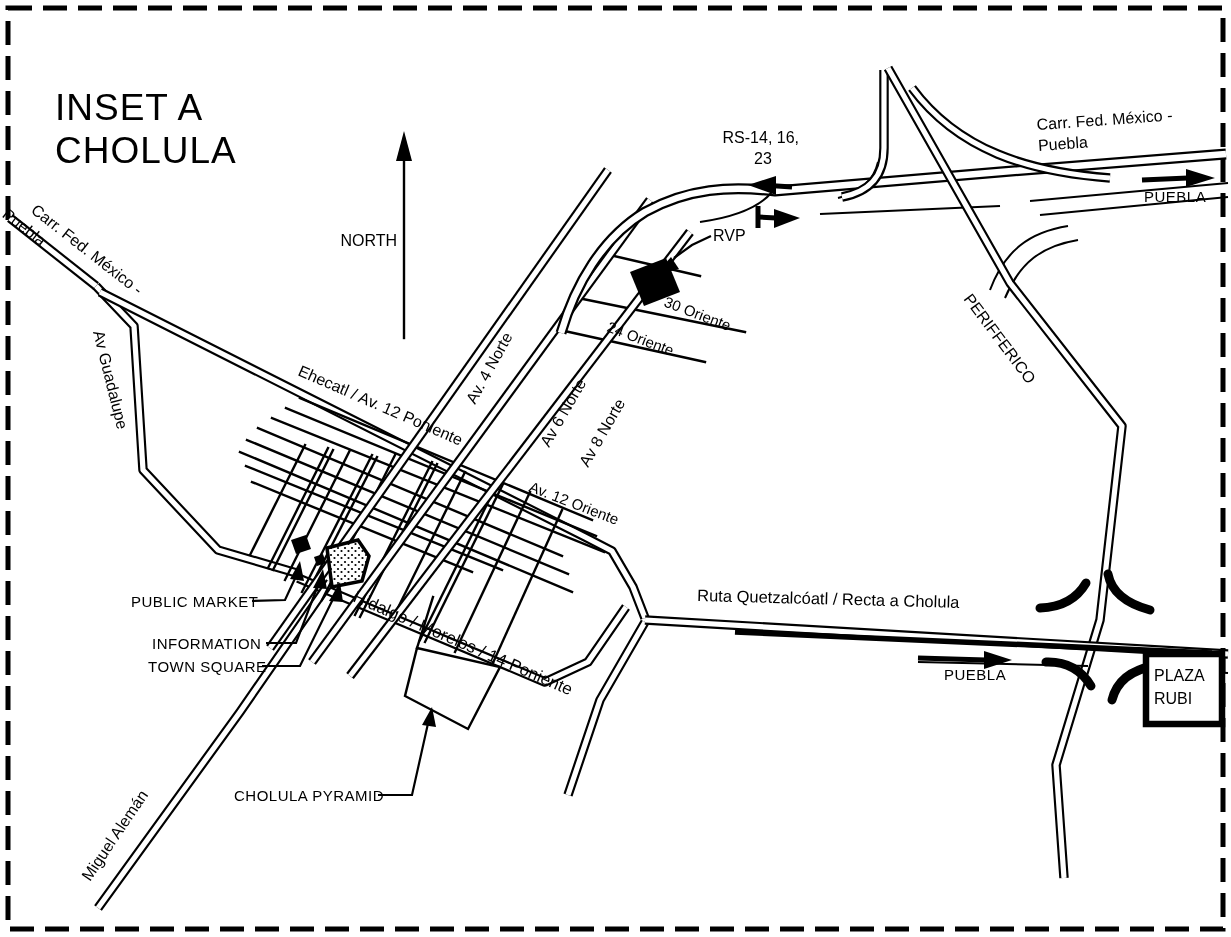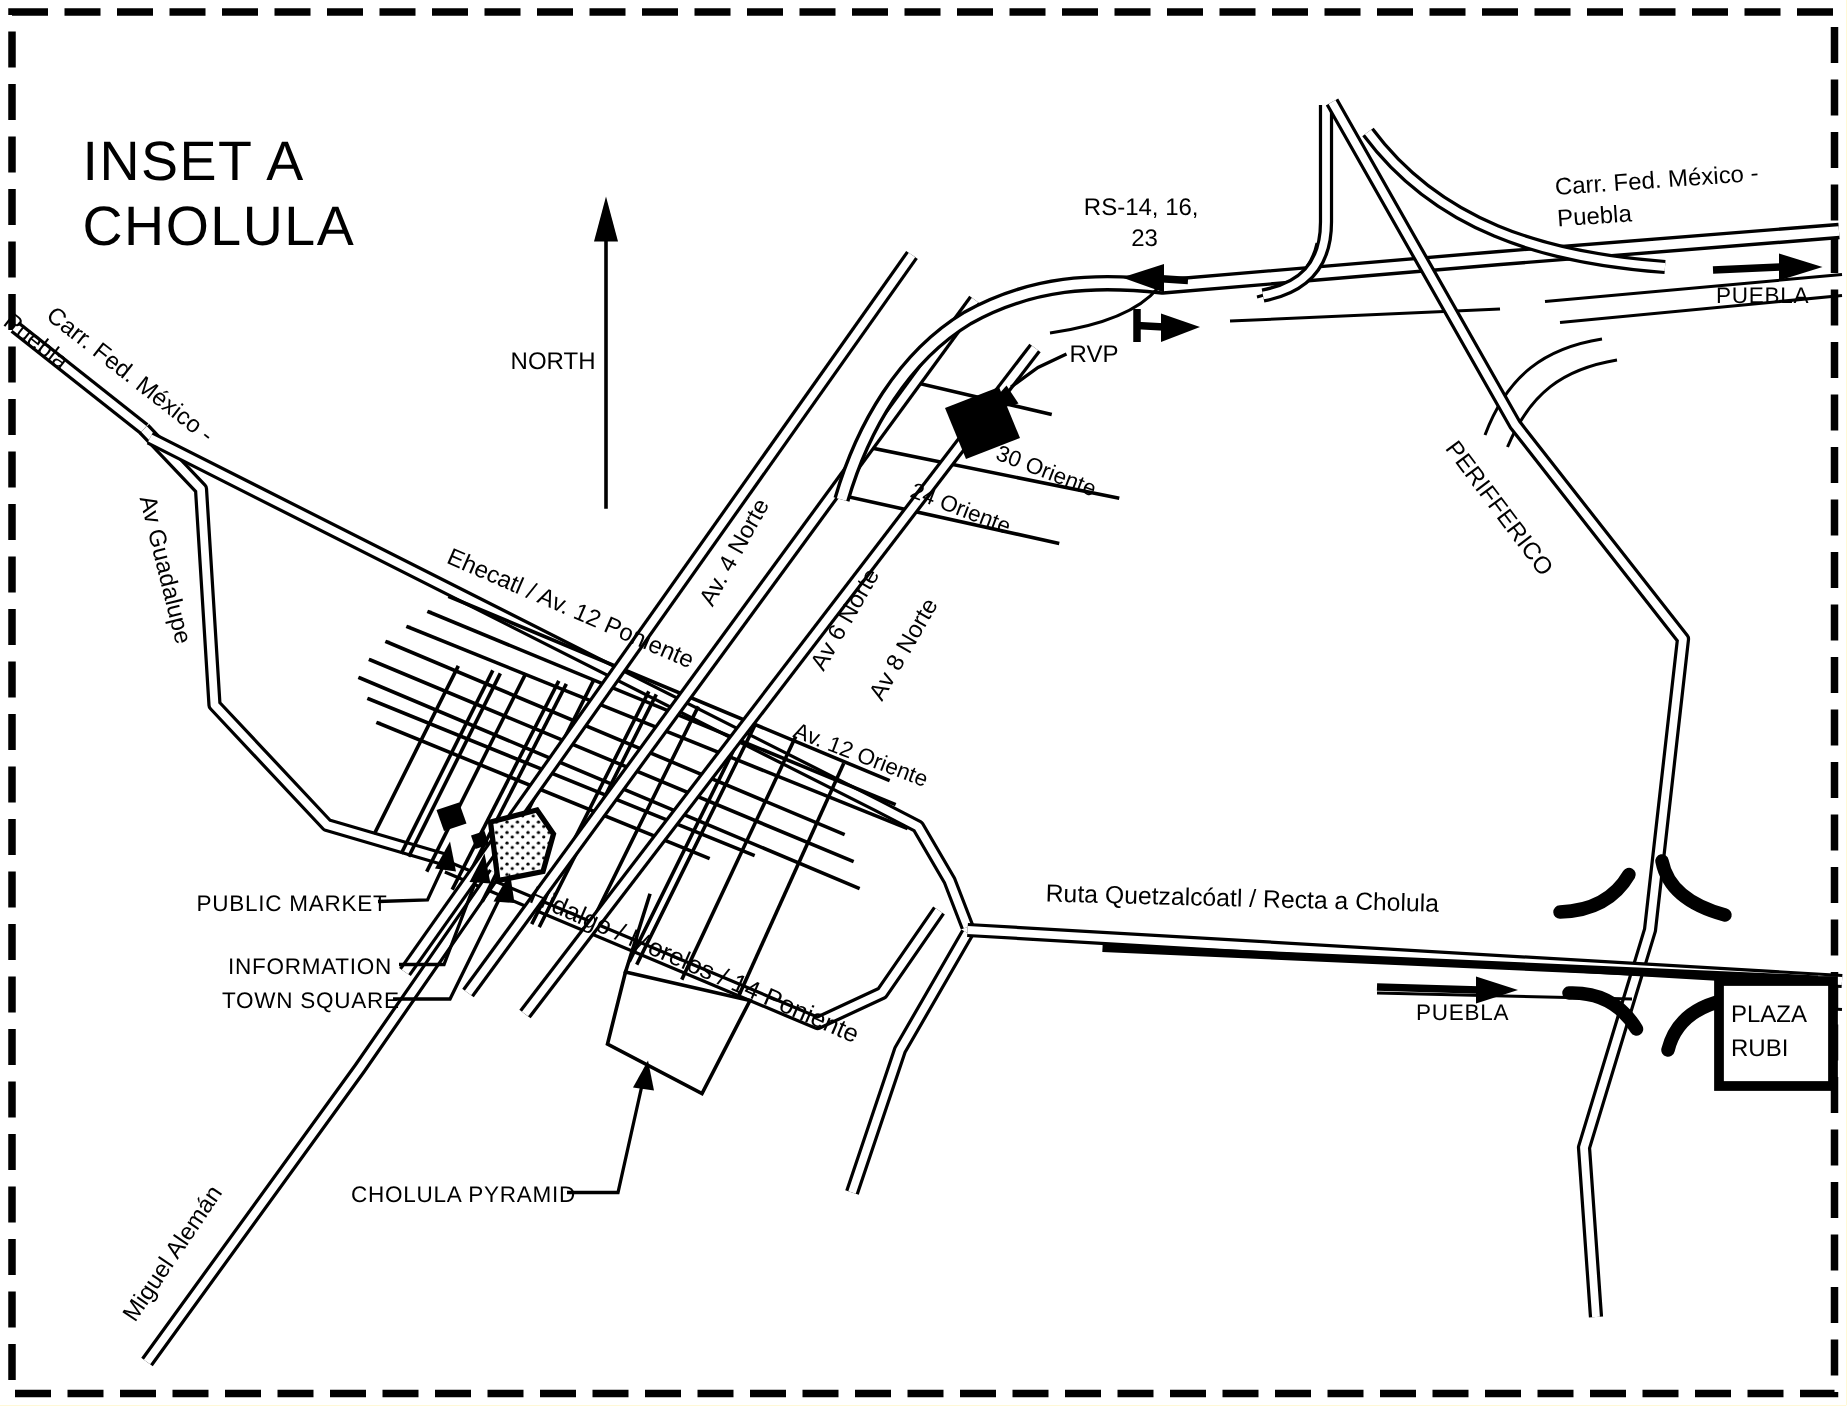--- a/index.html
+++ b/index.html
@@ -1,16 +1,16 @@
 <!DOCTYPE html>
 <html><head>
 <meta charset="utf-8">
 <style>
   html,body{margin:0;padding:0;background:#fff;}
-  .stage{width:1231px;height:937px;position:relative;background:#fde047;
+  .stage{width:1231px;height:937px;position:relative;background:#737373;
          font-family:"Liberation Sans",sans-serif;}
   svg{display:block;}
   
   .ln{stroke:#000;stroke-width:2.4;fill:none;stroke-linecap:square;}
   .ln-thin{stroke:#000;stroke-width:2;fill:none;}
   .rd-c{stroke:#000;stroke-width:9.5;fill:none;stroke-linejoin:round;stroke-linecap:butt;}
   .rd-i{stroke:#fff;stroke-width:5.2;fill:none;stroke-linejoin:round;stroke-linecap:butt;}
   .hw-c{stroke:#000;stroke-width:11;fill:none;stroke-linejoin:round;}
   .hw-i{stroke:#fff;stroke-width:6.5;fill:none;stroke-linejoin:round;}
   .thick{stroke:#000;stroke-width:9;fill:none;stroke-linecap:round;}

